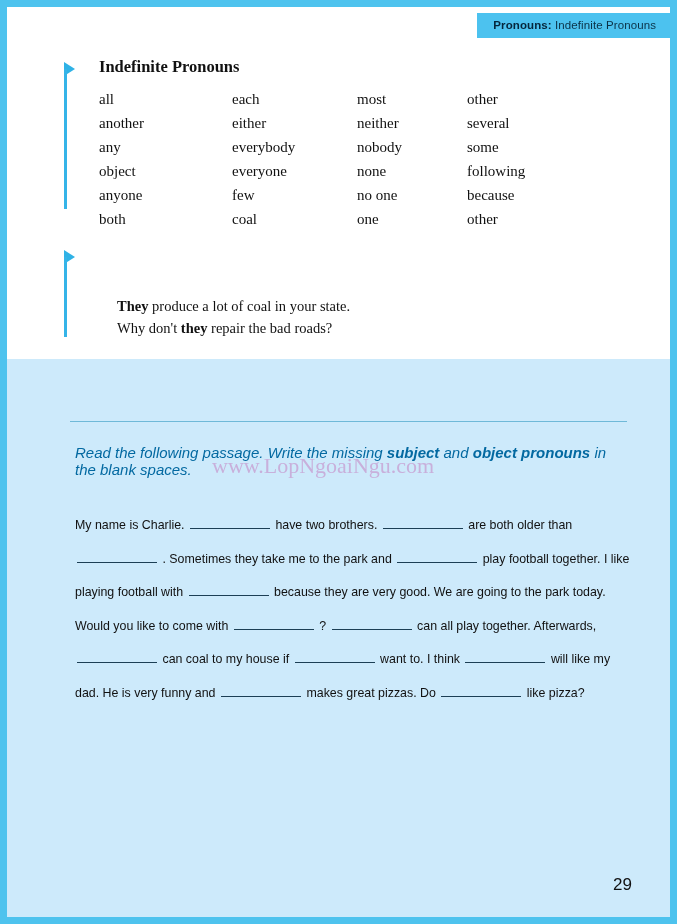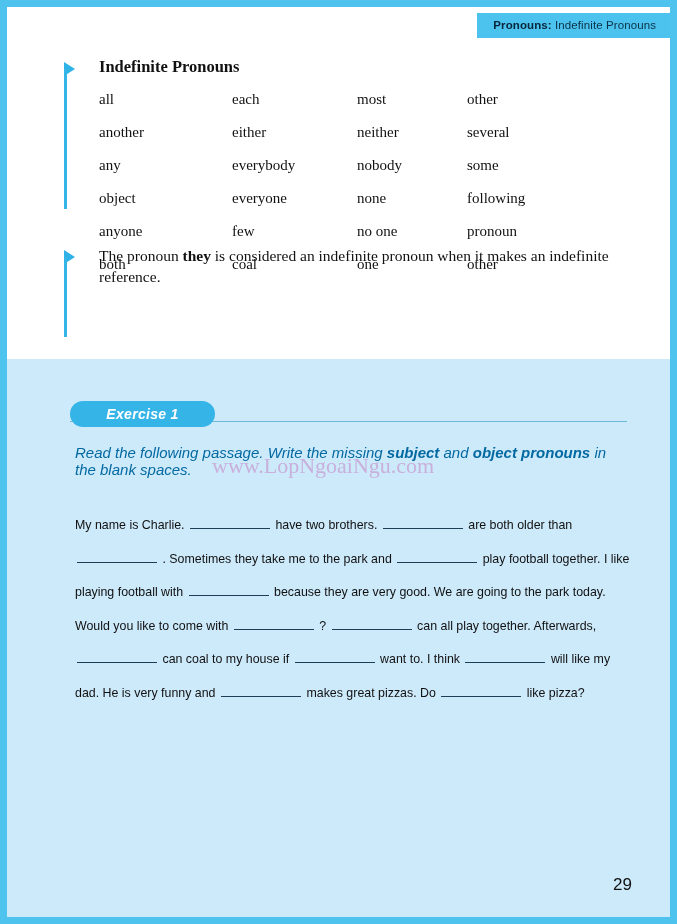--- a/index.html
+++ b/index.html
@@ -72,21 +72,21 @@
     font-size: 16.5px;
     color: #111;
   }
   .word-grid {
     position: absolute;
     left: 92px;
     top: 84px;
     width: 470px;
     display: grid;
     grid-template-columns: 133px 125px 110px 110px;
-    row-gap: 16px;
+    row-gap: 7px;
     font-family: "Liberation Serif", serif;
     font-size: 15px;
     color: #111;
   }
   .para {
     position: absolute;
     font-family: "Liberation Serif", serif;
     font-size: 15.5px;
     color: #111;
     line-height: 21px;
@@ -208,40 +208,40 @@
       <div>everybody</div>
       <div>nobody</div>
       <div>some</div>
       <div>object</div>
       <div>everyone</div>
       <div>none</div>
       <div>following</div>
       <div>anyone</div>
       <div>few</div>
       <div>no one</div>
-      <div>pronoun</div>
+      <div>because</div>
       <div>both</div>
       <div>coal</div>
       <div>one</div>
       <div>other</div>
     </div>
 
     <div class="tri" style="left:57px; top:243px;"></div>
     <div class="blue-bar" style="left:57px; top:250px; height:80px;"></div>
 
-    <div class="para" style="left:92px; top:238px; width:512px;">
-      <span>The pronoun </span><b>they</b><span> is considered an indefinite pronoun when it makes an indefinite reference.</span>
-    </div>
-
+
+    <div class="examples" style="left:110px; top:288px;">
+      <div><b>They</b><span> produce a lot of coal in your state.</span></div>
+      <div><span>Why don't </span><b>they</b><span> repair the bad roads?</span></div>
+    </div>
   </div>
 
   <div class="blue-section">
 
     <div class="ex-rule"></div>
-    <div class="ex-badge">Exercise 1</div>
 
     <div class="ex-instr">
       <span>Read the following passage. Write the missing </span><b>subject</b><span> and </span><b>object pronouns</b><span> in the blank spaces.</span>
     </div>
 
     <div class="watermark">www.LopNgoaiNgu.com</div>
 
     <div class="passage">
       <span>My name is Charlie.</span>
       <span class="blank"></span>

